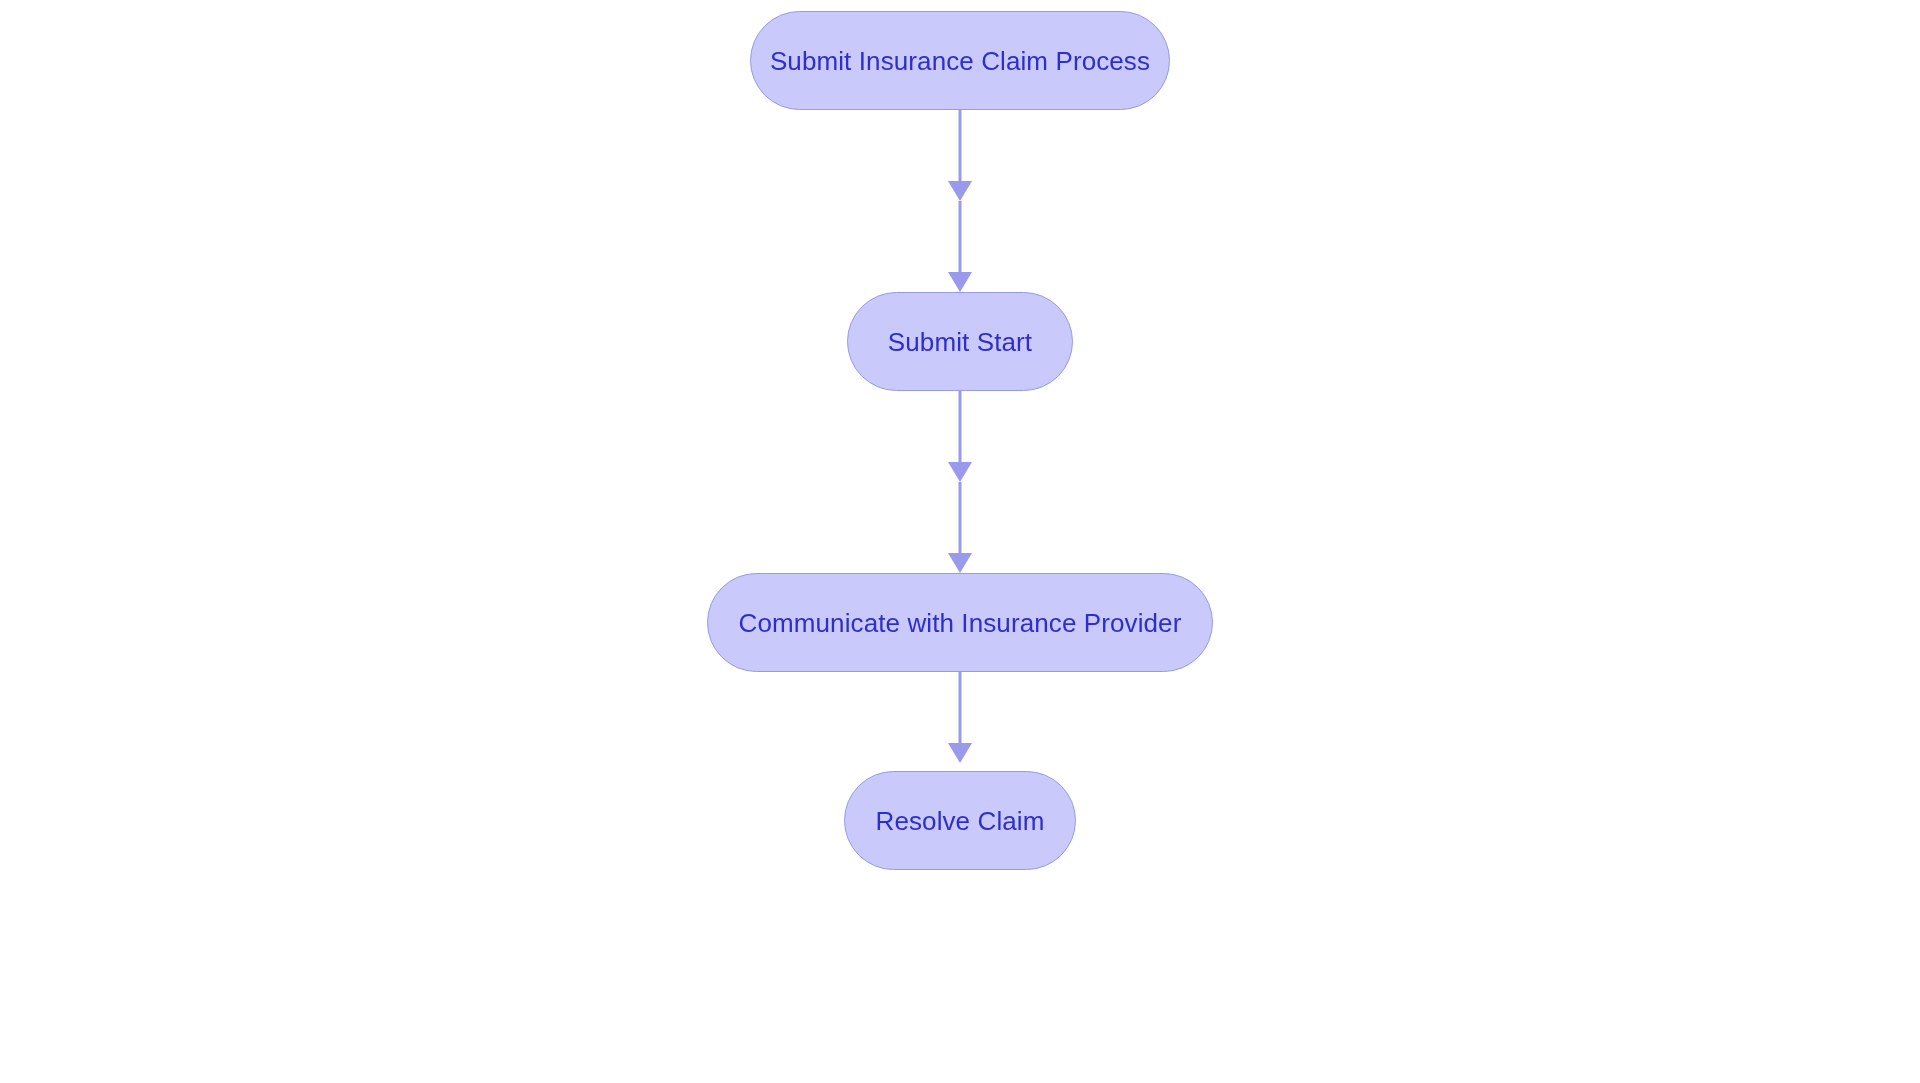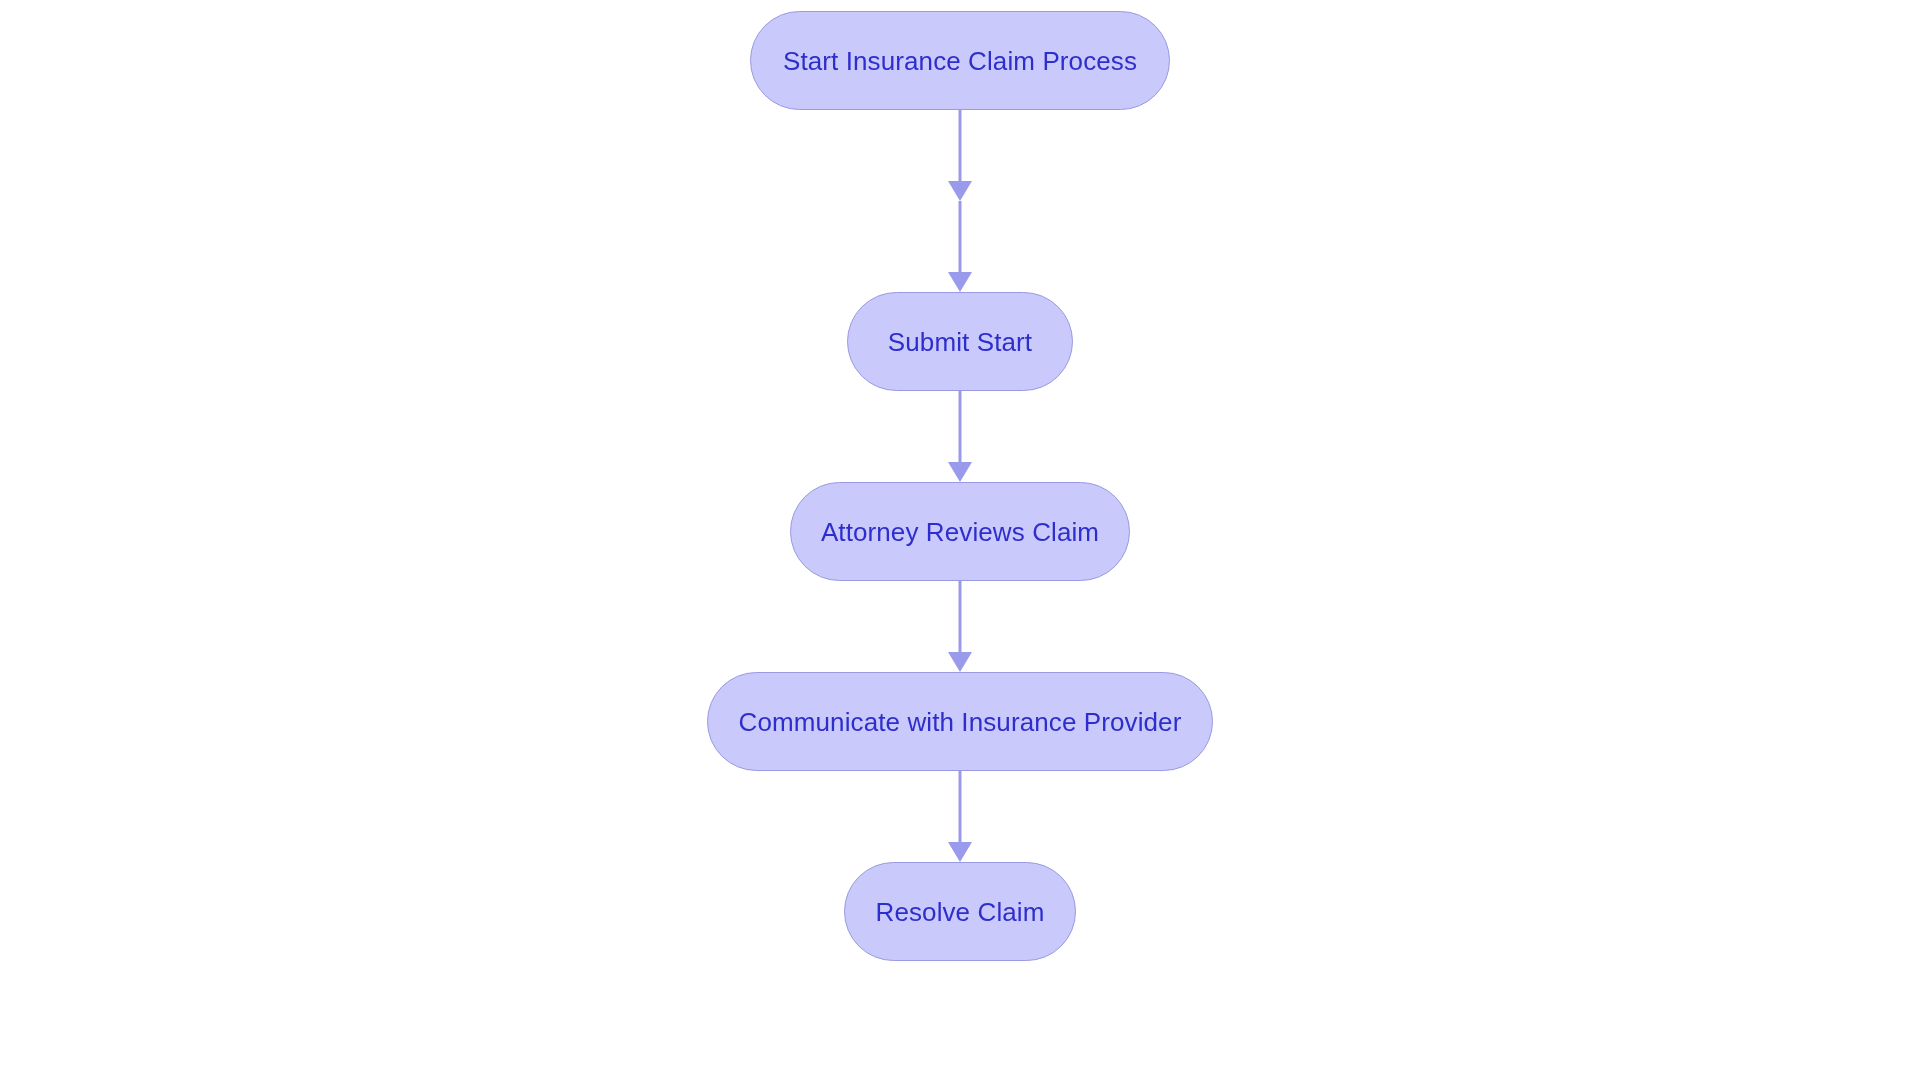--- a/index.html
+++ b/index.html
@@ -57,21 +57,21 @@
     white-space: nowrap;
     user-select: none;
   }
 
   
   .node-w1 { width: 420px; }
   .node-w2 { width: 462px; }
   .node-w3 { width: 226px; }
   .node-w4 { width: 340px; }
   .node-w5 { width: 506px; }
-  .node-w6 { width: 232px; }
+  .node-w6 { width: 232px; margin-top: 8px; }
 
   
   .connector {
     position: relative;
     width: 40px;
     height: 91px;
     flex: 0 0 auto;
   }
   .connector .shaft {
     position: absolute;
@@ -98,21 +98,21 @@
 </style>
 </head>
 <body>
 
 <div id="flowchart">
   <div class="flow-column">
 
     <div class="spacer-top"></div>
 
     <div class="node node-w1">
-      <span class="node-label">Start Insurance Claim Process</span>
+      <span class="node-label">Submit Insurance Claim Process</span>
     </div>
 
     <div class="connector">
       <div class="shaft"></div>
       <div class="arrowhead"></div>
     </div>
 
 
     <div class="connector">
       <div class="shaft"></div>
@@ -121,23 +121,20 @@
 
     <div class="node node-w3">
       <span class="node-label">Submit Start</span>
     </div>
 
     <div class="connector">
       <div class="shaft"></div>
       <div class="arrowhead"></div>
     </div>
 
-    <div class="node node-w4">
-      <span class="node-label">Attorney Reviews Claim</span>
-    </div>
 
     <div class="connector">
       <div class="shaft"></div>
       <div class="arrowhead"></div>
     </div>
 
     <div class="node node-w5">
       <span class="node-label">Communicate with Insurance Provider</span>
     </div>
 

